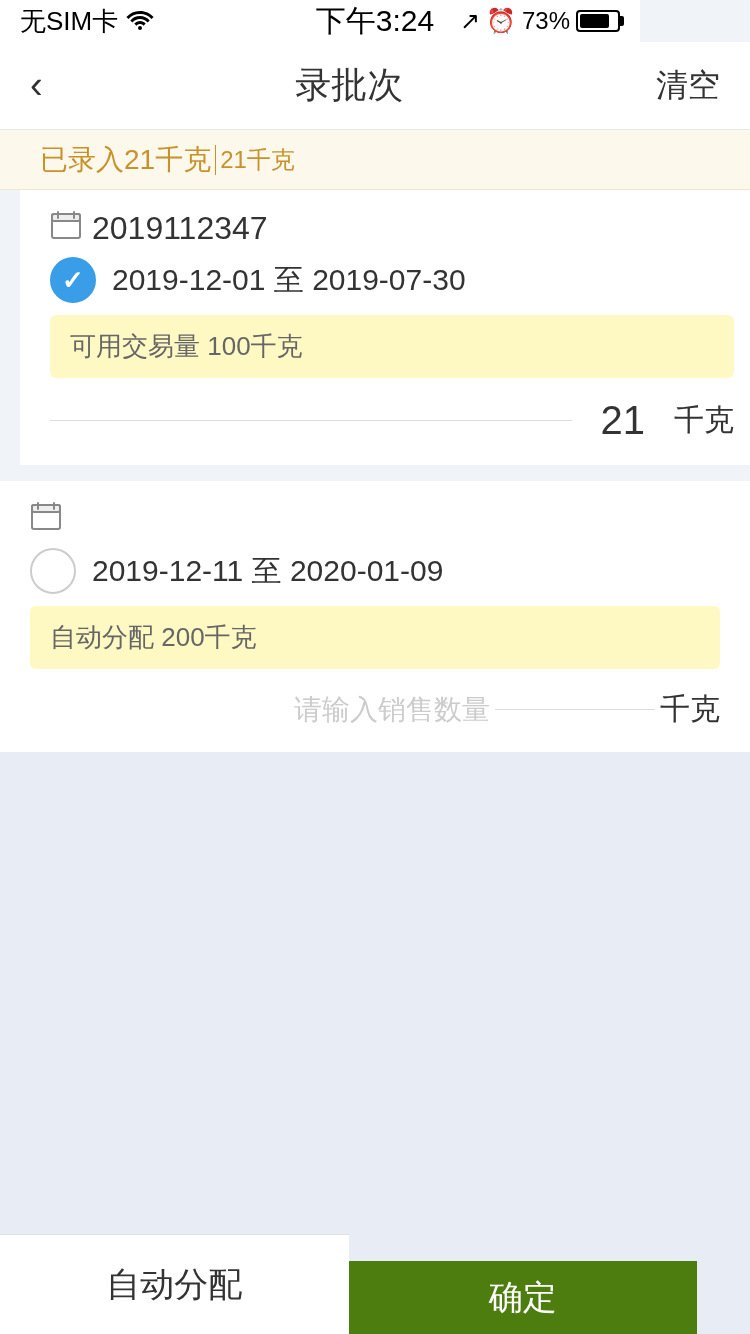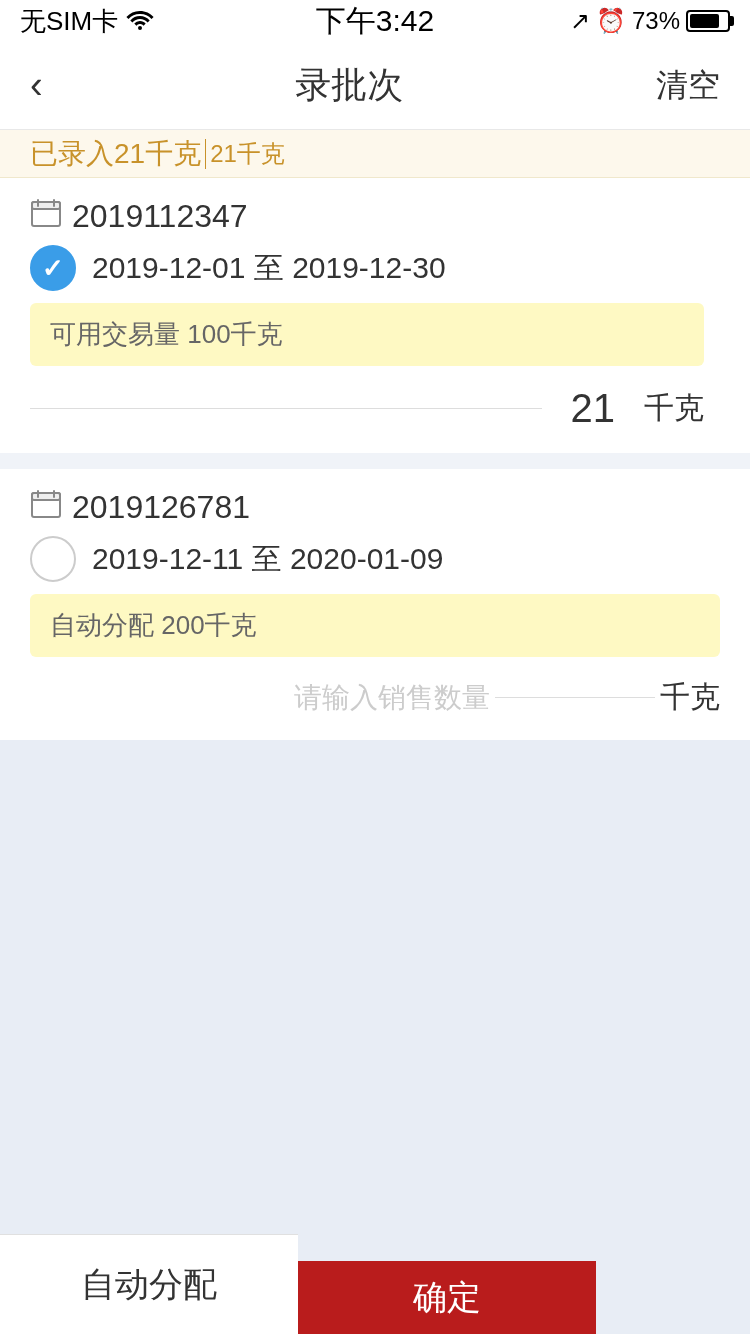--- a/index.html
+++ b/index.html
@@ -7,21 +7,21 @@
     body {
       width: 750px;
       min-height: 1334px;
       font-family: -apple-system, "PingFang SC", "Helvetica Neue", sans-serif;
       background: #f0f3f8;
       overflow-x: hidden;
     }
 
     
     .status-bar {
-      width: 750px;
+      width: 640px;
       height: 42px;
       background: #fff;
       display: flex;
       align-items: center;
       justify-content: space-between;
       padding: 0 20px;
       font-size: 26px;
     }
     .status-left {
       display: flex;
@@ -98,46 +98,47 @@
     }
     .nav-clear {
       font-size: 32px;
       color: #333;
       cursor: pointer;
     }
 
     
     .info-banner {
       width: 750px;
-      height: 48px;
+      height: 60px;
       background: #fdf8ec;
       display: flex;
       align-items: center;
-      padding: 0 30px;
+      padding: 0 40px;
       gap: 4px;
       border-bottom: 1px solid #f0e8cc;
     }
     .info-label {
       font-size: 28px;
       color: #c8922a;
     }
     .info-divider {
       width: 1px;
       height: 30px;
       background: #c8922a;
     }
     .info-value {
       font-size: 24px;
       color: #c8922a;
     }
 
     
     .batch-item {
       background: #fff;
-      padding: 20px 46px 0 30px;
+      padding: 20px 16px 0 30px;
+      margin-left: 20px;
     }
     .batch-item-header {
       display: flex;
       align-items: center;
       gap: 10px;
       margin-bottom: 10px;
     }
     .batch-icon {
       font-size: 30px;
       color: #666;
@@ -209,36 +210,36 @@
       flex: 1;
       background: #e8edf5;
       min-height: 380px;
     }
 
     
     .bottom-buttons {
       position: fixed;
       bottom: 0;
       left: 0;
-      width: 596px;
+      width: 697px;
       height: 100px;
       display: flex;
     }
     .btn-auto {
       flex: 1;
       background: #fff;
       border: none;
       font-size: 34px;
       color: #333;
       cursor: pointer;
       border-top: 1px solid #e0e0e0;
     }
     .btn-confirm {
       flex: 1;
-      background: #b91c1c;
+      background: #4d7c0f;
       border: none;
       font-size: 34px;
       color: #fff;
       cursor: pointer;
       margin-top: 27px;
     }
 
     .content-wrap {
       display: flex;
       flex-direction: column;
@@ -259,21 +260,21 @@
 
 <div class="status-bar">
   <div class="status-left">
     <span>无SIM卡</span>
     <span>
       <svg width="28" height="22" viewBox="0 0 28 22">
           <path d="M14 18a2 2 0 1 1 0 4 2 2 0 0 1 0-4zm0-5c2.3 0 4.3 1 5.7 2.6l-2.1 2.1A4 4 0 0 0 14 16a4 4 0 0 0-3.6 1.7l-2.1-2.1A7 7 0 0 1 14 13zm0-5c3.9 0 7.3 1.7 9.7 4.4l-2.1 2.1A10 10 0 0 0 14 11a10 10 0 0 0-7.6 3.5l-2.1-2.1A13 13 0 0 1 14 8zm0-5c5.4 0 10.2 2.3 13.6 6L25.5 11A15 15 0 0 0 14 6 15 15 0 0 0 2.5 11L.4 9A18 18 0 0 1 14 3z" fill="#000"></path>
         </svg>
     </span>
   </div>
-  <div class="status-center">下午3:42</div>
+  <div class="status-center">下午3:24</div>
   <div class="status-right">
     <span>↗</span>
     <span>⏰</span>
     <span>73%</span>
     <span class="battery-icon">
       <span class="battery-fill"></span>
     </span>
   </div>
 </div>
 
@@ -298,21 +299,21 @@
           <rect x="2" y="4" width="28" height="24" rx="2" stroke="#888" stroke-width="2" fill="none"></rect>
           <rect x="2" y="4" width="28" height="7" rx="2" stroke="#888" stroke-width="2" fill="#eee"></rect>
           <line x1="8" y1="2" x2="8" y2="8" stroke="#888" stroke-width="2" stroke-linecap="round"></line>
           <line x1="24" y1="2" x2="24" y2="8" stroke="#888" stroke-width="2" stroke-linecap="round"></line>
         </svg>
       </span>
       <span class="batch-number">2019112347</span>
     </div>
     <div class="batch-row">
       <div class="batch-checkbox checked"></div>
-      <span class="batch-date">2019-12-01 至 2019-12-30</span>
+      <span class="batch-date">2019-12-01 至 2019-07-30</span>
     </div>
     <div class="batch-available">可用交易量 100千克</div>
 
     <div style="display:flex; align-items:center; justify-content:flex-end; gap:29px; padding: 20px 0 6px 0;">
       <div style="flex:1; border-bottom:1px solid #ddd;"></div>
       <span class="amount-value">21</span>
       <span class="batch-amount-unit">千克</span>
     </div>
     <div style="height:16px;"></div>
   </div>
@@ -322,21 +323,20 @@
   <div class="batch-item-2 batches-section">
     <div class="batch-item-header">
       <span class="batch-icon">
         <svg width="32" height="30" viewBox="0 0 32 30" fill="none">
           <rect x="2" y="4" width="28" height="24" rx="2" stroke="#888" stroke-width="2" fill="none"></rect>
           <rect x="2" y="4" width="28" height="7" rx="2" stroke="#888" stroke-width="2" fill="#eee"></rect>
           <line x1="8" y1="2" x2="8" y2="8" stroke="#888" stroke-width="2" stroke-linecap="round"></line>
           <line x1="24" y1="2" x2="24" y2="8" stroke="#888" stroke-width="2" stroke-linecap="round"></line>
         </svg>
       </span>
-      <span class="batch-number">2019126781</span>
     </div>
     <div class="batch-row">
       <div class="batch-checkbox"></div>
       <span class="batch-date">2019-12-11 至 2020-01-09</span>
     </div>
     <div class="batch-available">自动分配 200千克</div>
 
     <div style="display:flex; align-items:center; justify-content:flex-end; gap:5px; padding: 20px 0 6px 0;">
       <span style="flex:1; font-size:28px; color:#ccc; text-align:right;">请输入销售数量</span>
       <div style="width:160px; border-bottom:1px solid #ddd;"></div>

